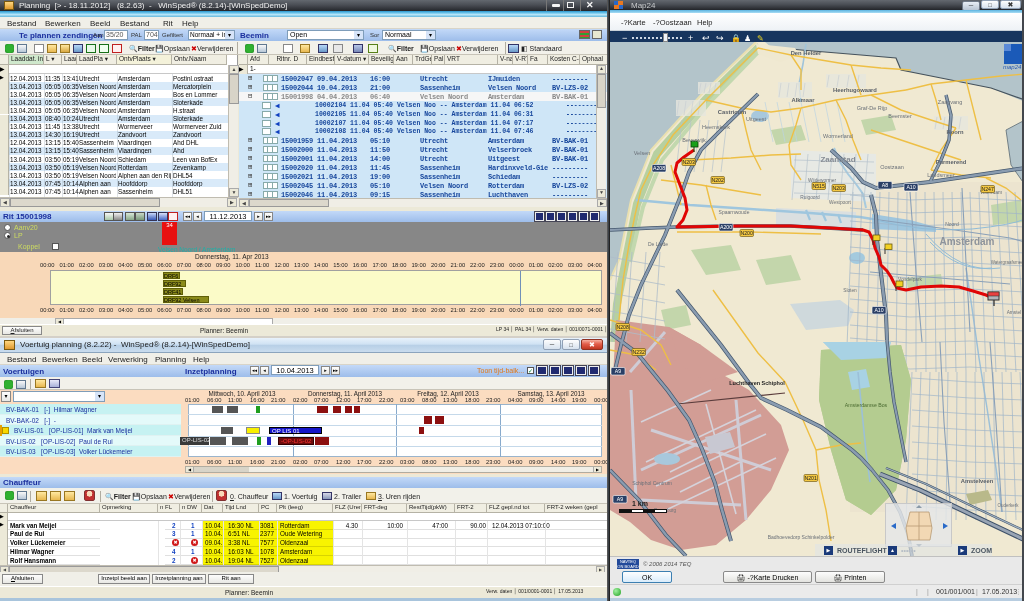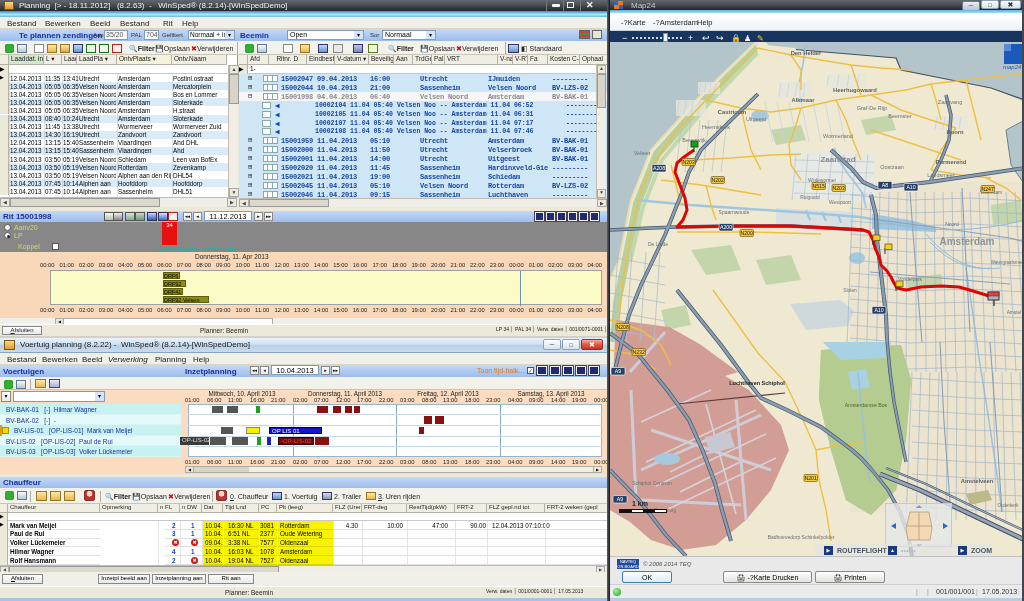--- a/index.html
+++ b/index.html
@@ -527,21 +527,21 @@
       <div class="abs" style="left:4px;top:2px;width:11px;height:10px;background:linear-gradient(#ffd780,#e09a30);border:1px solid #7a5a10;"></div>
       <div class="abs" style="left:20px;top:2px;font-size:8px;color:#1a1a1a;white-space:nowrap;">Voertuig planning (8.2.22) -&nbsp;&nbsp;WinSped® (8.2.14)-[WinSpedDemo]</div>
       <div class="abs" style="left:543px;top:1px;width:18px;height:11px;background:linear-gradient(#fdfdfd,#d7e2ee);border:1px solid #90a0b5;border-radius:2px;font-size:8px;text-align:center;line-height:7px;color:#333;">–</div>
       <div class="abs" style="left:562px;top:1px;width:18px;height:11px;background:linear-gradient(#fdfdfd,#d7e2ee);border:1px solid #90a0b5;border-radius:2px;font-size:6px;text-align:center;line-height:10px;color:#333;">□</div>
       <div class="abs" style="left:581px;top:1px;width:22px;height:11px;background:linear-gradient(#f5b0a0,#e35d4a 45%,#c03722);border:1px solid #903020;border-radius:2px;font-size:7px;text-align:center;line-height:10px;color:#fff;">✖</div>
     </div>
 <div class="abs" style="left:0;top:15px;width:608px;height:12px;background:#f0efe8;border-bottom:1px solid #d8d4c8;font-size:8px;color:#222;">
       <span class="abs" style="left:7px;top:2px;">Bestand</span>
       <span class="abs" style="left:42px;top:2px;">Bewerken</span>
       <span class="abs" style="left:82px;top:2px;">Beeld</span>
-      <span class="abs" style="left:108px;top:2px;font-style:italic;">Verwerking</span>
+      <span class="abs" style="left:108px;top:2px;">Verwerking</span>
       <span class="abs" style="left:155px;top:2px;">Planning</span>
       <span class="abs" style="left:193px;top:2px;">Help</span>
     </div>
 <div class="abs" style="left:0;top:27px;width:608px;height:12px;background:linear-gradient(#c3d9f8,#9dbdea);font-size:8px;">
       <span class="abs navy" style="left:3px;top:2px;">Voertuigen</span>
       <span class="abs navy" style="left:185px;top:2px;">Inzetplanning</span>
       <span class="abs tbtn" style="left:250px;top:1px;width:9px;height:9px;font-size:5px;text-align:center;">◂◂</span>
       <span class="abs tbtn" style="left:260px;top:1px;width:9px;height:9px;font-size:5px;text-align:center;">◂</span>
       <span class="abs inset" style="left:271px;top:0px;width:48px;height:10px;font-size:7.5px;text-align:center;">10.04.2013</span>
       <span class="abs tbtn" style="left:321px;top:1px;width:9px;height:9px;font-size:5px;text-align:center;">▸</span>
@@ -843,21 +843,21 @@
 <div class="abs" style="left:0;top:0;width:415px;height:10px;background:linear-gradient(#63686f 0%,#4a4e55 45%,#23252a 100%);">
       <div class="abs" style="left:4px;top:1px;width:9px;height:8px;background:conic-gradient(#e87820 0 25%,#2868c8 0 50%,#e87820 0 75%,#2868c8 0);"></div>
       <div class="abs" style="left:21px;top:0.5px;font-size:8px;color:#c8cacc;">Map24</div>
       <div class="abs" style="left:352px;top:1px;width:18px;height:10px;background:linear-gradient(#e8eef5,#b8c4d2);border:1px solid #707a88;border-radius:2px;font-size:8px;text-align:center;line-height:6px;color:#333;">–</div>
       <div class="abs" style="left:371px;top:0px;width:18px;height:9px;background:linear-gradient(#fdfdfd,#d7e2ee);border:1px solid #90a0b5;border-radius:2px;font-size:6px;text-align:center;line-height:8px;color:#333;">□</div>
       <div class="abs" style="left:390px;top:0px;width:21px;height:9px;background:linear-gradient(#fdfdfd,#d7e2ee);border:1px solid #90a0b5;border-radius:2px;font-size:7px;text-align:center;line-height:8px;color:#333;">✖</div>
     </div>
 <div class="abs" style="left:0;top:10px;width:415px;height:3px;background:linear-gradient(#5cb4e0,#a8dcf4);"></div>
 <div class="abs" style="left:0;top:13px;width:415px;height:18px;background:linear-gradient(#ffffff,#eef2f6);border-bottom:1px solid #c8d0d8;font-size:7.5px;color:#222;">
       <span class="abs" style="left:11px;top:5px;">-?Karte</span>
-      <span class="abs" style="left:43px;top:5px;">-?Amsterdam</span>
+      <span class="abs" style="left:43px;top:5px;">-?Oostzaan</span>
       <span class="abs" style="left:87px;top:5px;">Help</span>
     </div>
 <div class="abs" style="left:0;top:31px;width:415px;height:11px;background:#17355e;color:#fff;">
       <span class="abs" style="left:12px;top:2px;font-size:9px;">−</span>
       <span class="abs" style="left:22px;top:6px;width:52px;height:2px;background:repeating-linear-gradient(90deg,#cdd7e4 0 2px,#17355e 2px 4px);"></span>
       <span class="abs" style="left:53px;top:2px;width:5px;height:9px;background:#f0f4f8;border:1px solid #888;"></span>
       <span class="abs" style="left:78px;top:2px;font-size:9px;">+</span>
       <span class="abs" style="left:92px;top:2px;font-size:9px;">↩</span>
       <span class="abs" style="left:106px;top:2px;font-size:9px;">↪</span>
       <span class="abs" style="left:121px;top:3px;font-size:8px;">🔒</span>

